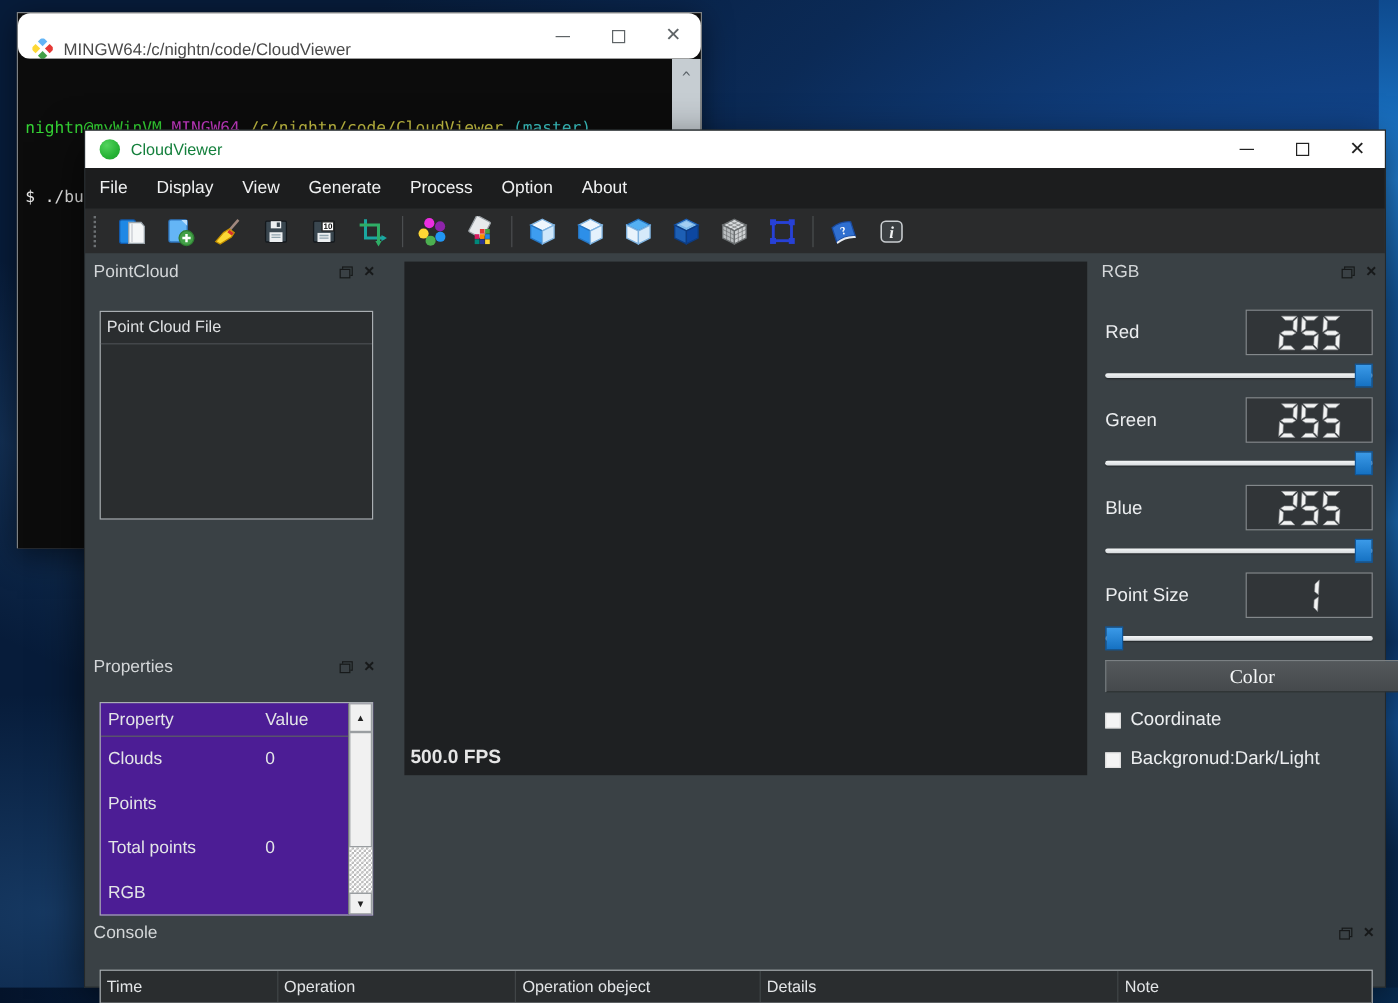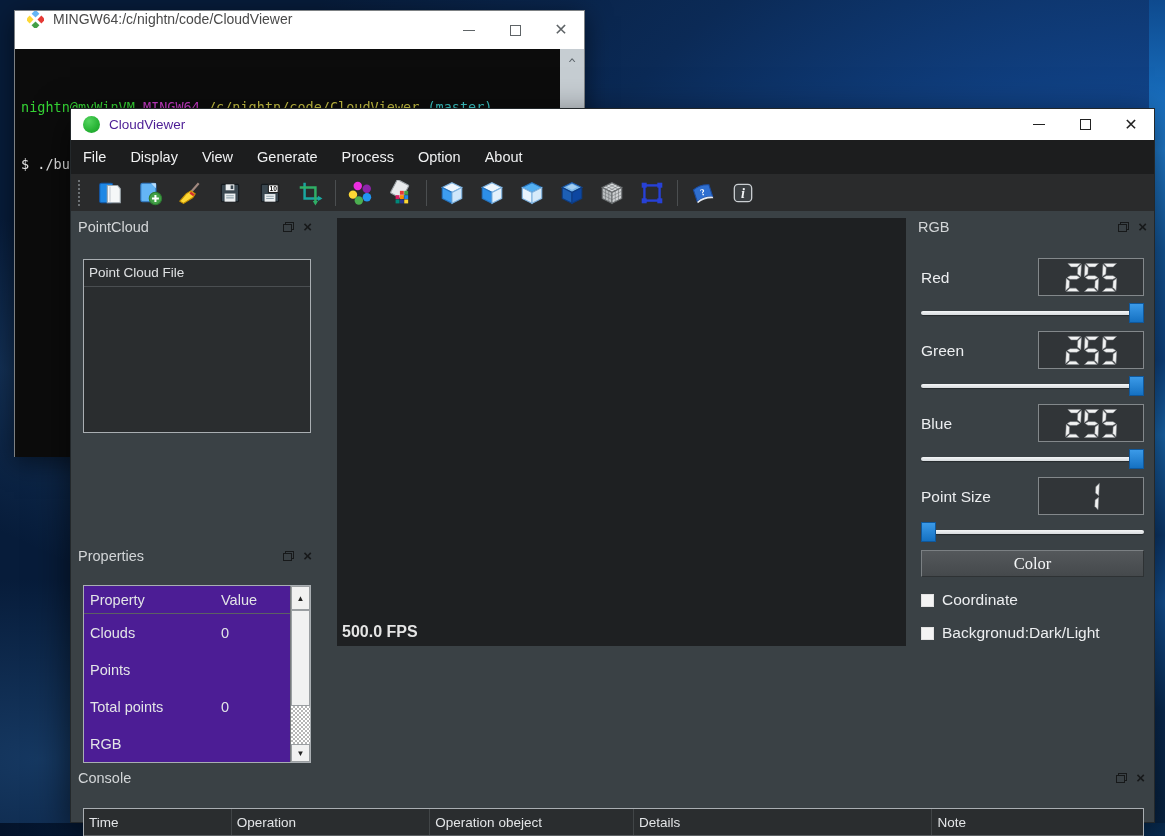--- a/index.html
+++ b/index.html
@@ -21,21 +21,21 @@
   .bottom-band{
     position:absolute; left:0; bottom:0; width:100%; height:13px;
     background:linear-gradient(90deg,#04132a,#0a3566 40%,#0d4078 65%,#082c52);
   }
 
   
   .window-term{
     position:absolute; left:14px; top:10px; width:571px; height:447px;
     background:#0c0c0c; border:1px solid #7d8184; box-shadow:0 6px 24px rgba(0,0,0,.5);
   }
-  .term-titlebar{ height:38px; background:#ffffff; display:flex; align-items:flex-start; padding:0 0 0 12px; }
+  .term-titlebar{ height:38px; background:#ffffff; display:flex; align-items:flex-end; padding:0 0 0 12px;border-radius:10px; }
   .term-title{ color:#4a4a4a; font-size:14px; margin-left:9px; flex:1; white-space:nowrap; overflow:hidden; }
   .win-btn{ width:46px; height:100%; display:flex; align-items:center; justify-content:center; }
   .glyph-min{ width:12px; height:1px; background:#5f6467; display:block; }
   .glyph-max{ width:11px; height:11px; border:1px solid #5f6467; display:block; }
   .glyph-close{ color:#5f6467; font-size:16px; line-height:16px; }
   .term-body{
     position:relative; height:408px; background:#0c0c0c; overflow:hidden;
     font-family:"DejaVu Sans Mono", monospace; font-size:13.5px; line-height:19px;
     padding:11px 30px 0 6px; white-space:pre; color:#e6e6e6;
   }
@@ -48,21 +48,21 @@
   .t-cyan{ color:#3cc8c8; } .t-white{ color:#e6e6e6; }
 
   
   .window-app{
     position:absolute; left:70px; top:108px; width:1085px; height:715px;
     background:#3a4145; border:1px solid #23282b; box-shadow:0 10px 34px rgba(0,0,0,.6);
   }
   .app-titlebar{ height:31px; background:#ffffff; display:flex; align-items:center; padding-left:12px; }
   .app-icon{ width:17px; height:17px; border-radius:50%;
     background:radial-gradient(circle at 35% 30%, #53d45e, #27b335 60%, #1d9c2a); }
-  .app-title{ color:#4c1d95; font-size:13.5px; margin-left:9px; flex:1; }
+  .app-title{ color:#15803d; font-size:13.5px; margin-left:9px; flex:1; }
   .app-titlebar .glyph-min{ background:#222; }
   .app-titlebar .glyph-max{ border-color:#222; }
   .app-titlebar .glyph-close{ color:#222; }
 
   .menubar{ height:34px; background:#1c1d1e; display:flex; align-items:center; padding-left:0; }
   .menu-item{ color:#f0f1f2; font-size:14.5px; padding:0 12px; line-height:33px; }
 
   .toolbar{ height:38px; background:#2a2b2c; display:flex; align-items:center; padding-left:5px; }
   .tb-handle{ width:4px; height:26px; border-left:2px dotted #6d7174; margin:0 8px 0 2px; }
   .tb-icon{ width:26px; height:26px; margin:0 7px; display:flex; align-items:center; justify-content:center; }
@@ -111,21 +111,21 @@
   .slider-group{ position:absolute; left:10px; width:223px; height:66px; }
   .sg-label{ position:absolute; left:0; color:#eceef0; font-size:15.5px; }
   .lcd{ position:absolute; left:117px; width:106px; height:38px; border:1px solid #83888b; background:#313538;
         display:flex; align-items:center; justify-content:center; gap:1px; }
   .lcd svg{ transform:skewX(-3deg); display:block; }
   .slider{ position:absolute; left:0; width:223px; height:20px; }
   .slider-track{ position:absolute; left:0; right:0; top:8px; height:4px; border-radius:2px;
                  background:linear-gradient(#f4f6f7,#d6dadd); box-shadow:0 1px 1px rgba(0,0,0,.35); }
   .slider-handle{ position:absolute; top:0; width:15px; height:20px;
                   background:linear-gradient(#3b9ae8,#1571c2); border:1px solid #0f589c; }
-  .color-btn{ position:absolute; left:10px; top:336px; width:223px; height:27px;
+  .color-btn{ position:absolute; left:10px; top:336px; width:245px; height:27px;
               background:linear-gradient(#54585b,#45494c); border:1px solid;
               border-color:#7b8083 #2e3234 #2e3234 #7b8083;
               color:#f4f6f7; font-family:"Liberation Serif", serif; font-size:16.5px;
               text-align:center; line-height:25px; }
   .cb-row{ position:absolute; left:10px; display:flex; align-items:center; gap:8px; }
   .cb-box{ width:13px; height:13px; background:#f4f4f4; border:1px solid #e2e2e2; }
   .cb-label{ color:#eceef0; font-size:15.5px; }
 
   .console-dock{ left:0; top:554px; width:1083px; height:157px; }
   .ctable{ position:absolute; left:12px; top:43px; width:1061px; height:84px;

